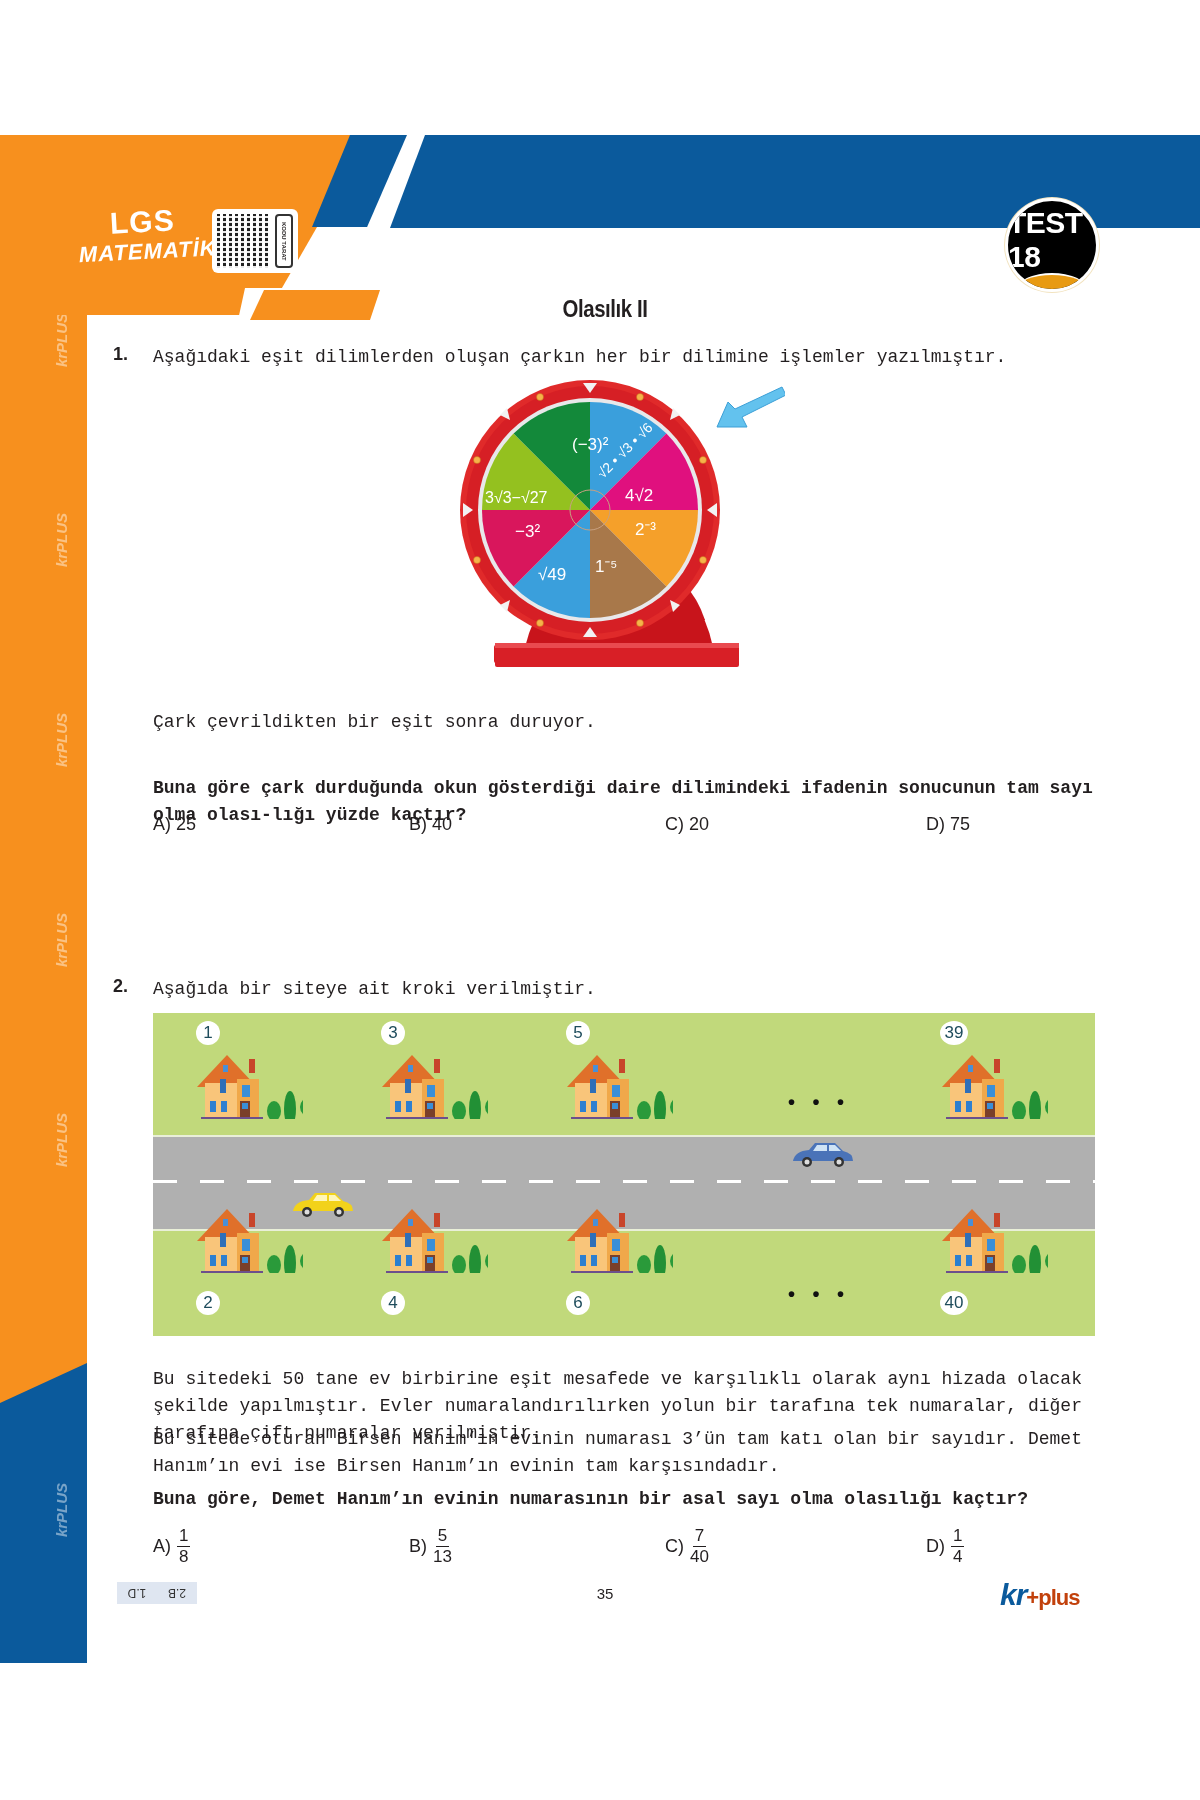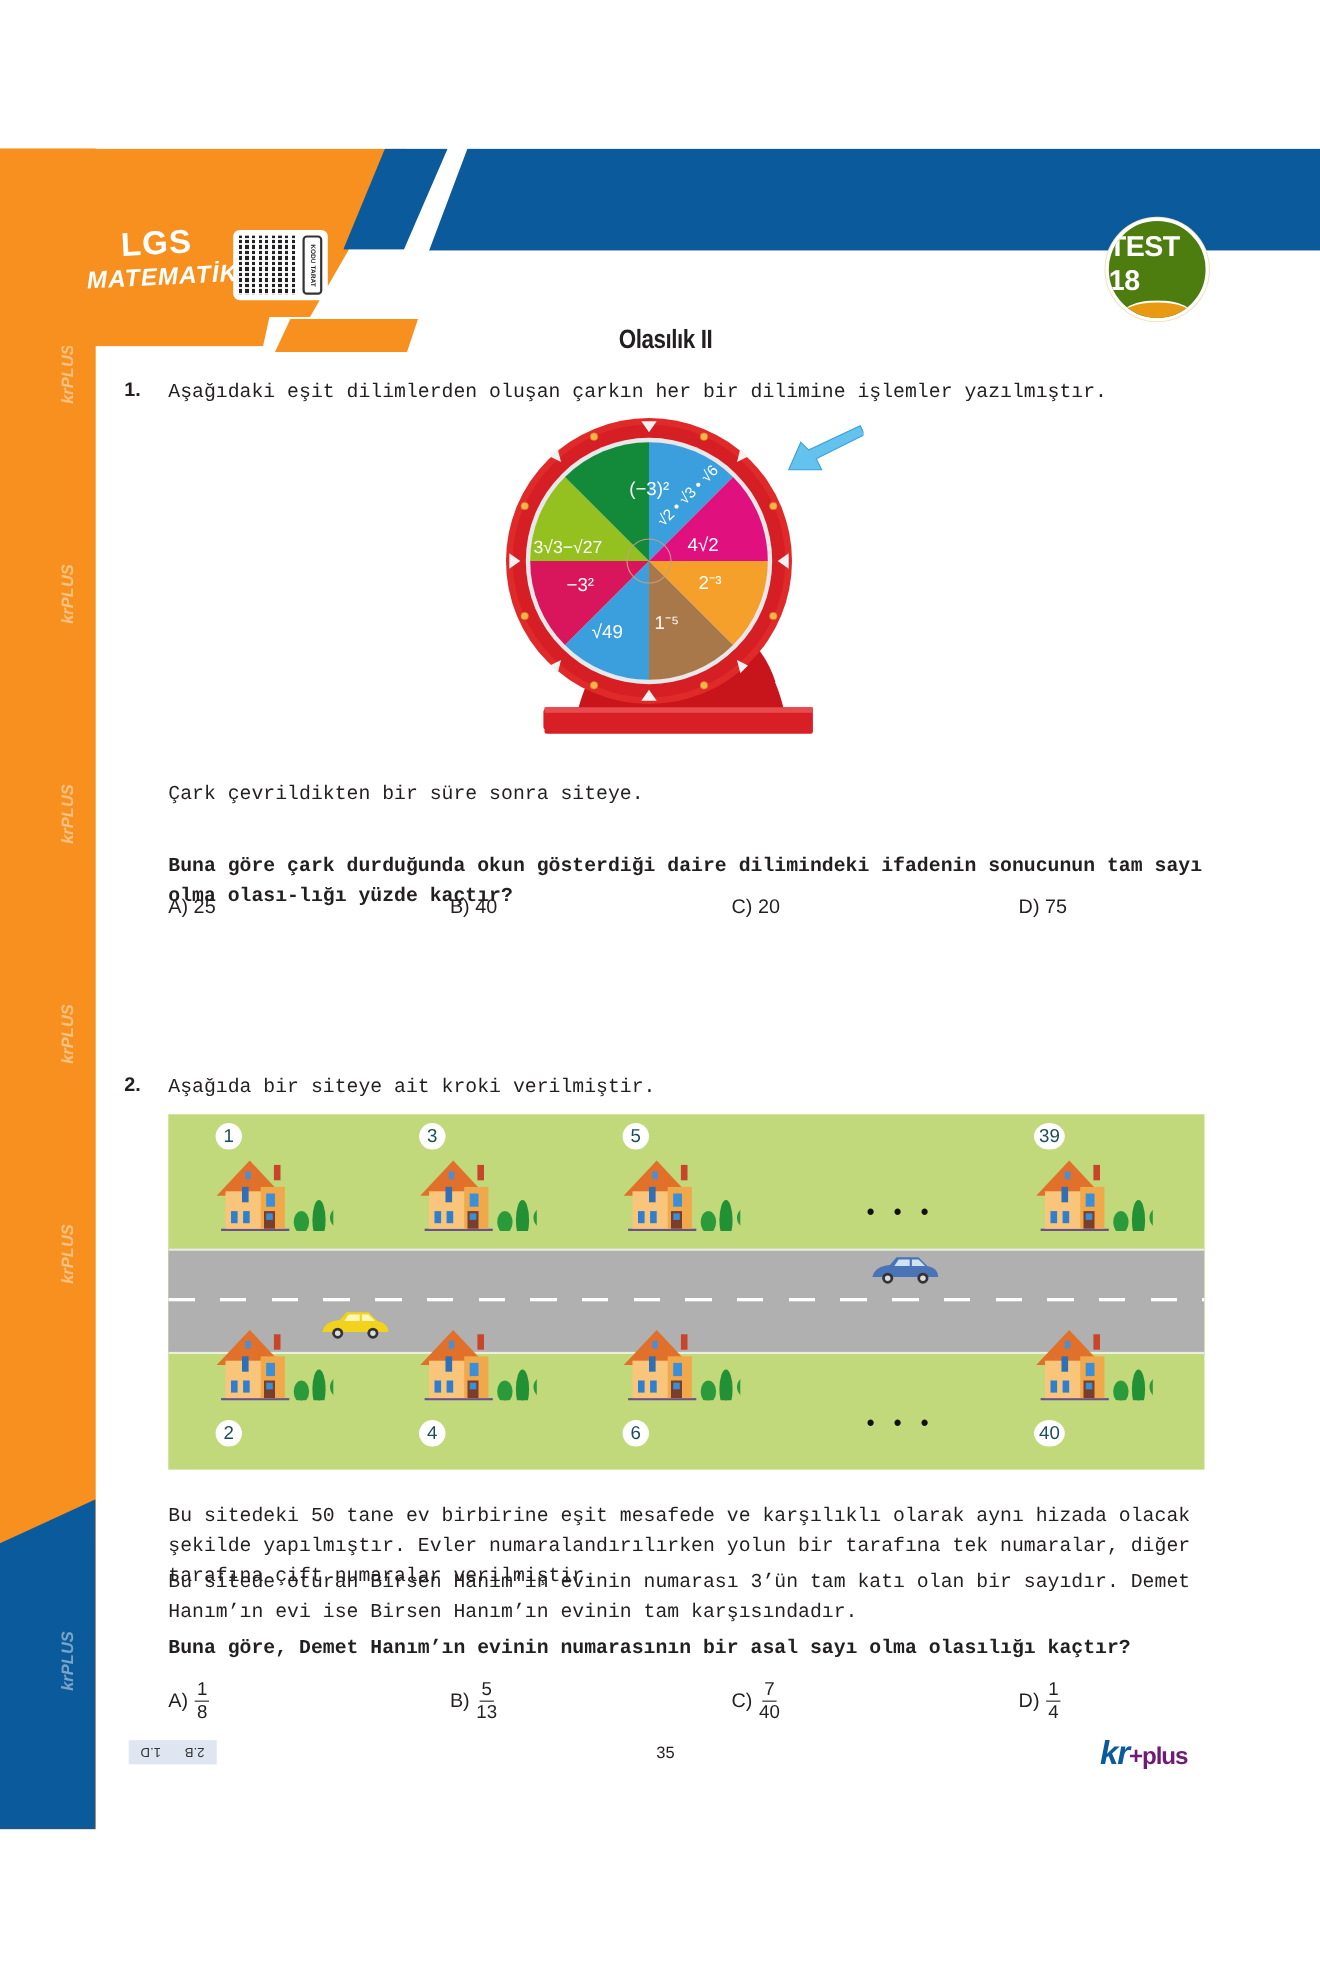--- a/index.html
+++ b/index.html
@@ -36,22 +36,22 @@
   #qr .code { width:52px; height:54px;
         background:
           repeating-linear-gradient(90deg, #222 0 3px, #fff 3px 6px),
           #fff;
         position:relative; border:2px solid #fff; }
   #qr .code::after { content:""; position:absolute; inset:0;
         background: repeating-linear-gradient(0deg, rgba(255,255,255,0.9) 0 2px, transparent 2px 5px); }
   #qr .tag { width:18px; height:54px; border:2px solid #333; border-radius:4px; font-size:6px; font-weight:bold;
         writing-mode:vertical-rl; display:flex; align-items:center; justify-content:center; box-sizing:border-box; }
 
-  #test-badge { left:1005px; top:198px; width:88px; height:88px; border-radius:50%; background:#4d7c0f;
-        border:3px solid #fff; box-shadow:0 0 0 1px #f2e3bf; color:#fff; font-weight:bold; font-size:26px;
+  #test-badge { left:1005px; top:198px; width:88px; height:88px; border-radius:50%; background:#000000;
+        border:3px solid #fff; box-shadow:0 0 0 1px #f2e3bf; color:#fff; font-weight:bold; font-size:30px;
         display:flex; align-items:center; justify-content:center; letter-spacing:-0.5px; overflow:hidden; }
   #test-badge::after { content:""; position:absolute; left:10px; right:10px; bottom:-14px; height:28px; border-radius:50%;
         background:#e89a12; border-top:2px solid #fff; }
   #test-badge span { position:relative; z-index:1; margin-top:-10px; }
 
   #page-title { left:520px; top:295px; width:170px; text-align:center; font-size:24px; font-weight:bold; letter-spacing:-0.5px; transform:scaleX(0.85); }
 
   .qnum { font-weight:bold; font-size:18px; }
   .q-text { font-size:18px; line-height:27px;font-family:Liberation Mono, monospace; }
   .bold { font-weight:bold; }
@@ -86,21 +86,21 @@
   #q2-opts { left:153px; top:1526px; width:950px; }
   .fopt { position:absolute; display:flex; align-items:center; font-size:18px; gap:6px; }
   .frac { display:inline-flex; flex-direction:column; align-items:center; font-size:17px; line-height:20px; }
   .frac .num { padding:0 2px; border-bottom:1.5px solid #231f20; }
 
   #answer-key { left:117px; top:1582px; width:82px; height:22px; background:#dfe6f1; display:flex; font-size:12px; color:#333; }
   #answer-key span { flex:1; display:flex; align-items:center; justify-content:center; transform:rotate(180deg); }
   #answer-key span + span { border-left:2px solid #fff; }
   #page-number { left:590px; top:1585px; width:30px; text-align:center; font-size:15px; }
   #footer-logo { left:1000px; top:1578px; width:100px; height:40px; font-size:30px; font-weight:bold; color:#0b5a9c; font-style:italic; letter-spacing:-1px; }
-  #footer-logo .plus { color:#701a75; font-size:22px; font-style:normal; }
+  #footer-logo .plus { color:#c2410c; font-size:22px; font-style:normal; }
 </style>
 </head>
 <body>
 
 <div id="left-band" class="abs">
   <div id="left-band-blue" class="abs"></div>
   <div class="wm" style="top:175px">krPLUS</div>
   <div class="wm" style="top:375px">krPLUS</div>
   <div class="wm" style="top:575px">krPLUS</div>
   <div class="wm" style="top:775px">krPLUS</div>
@@ -191,21 +191,21 @@
       <text x="60" y="162">−3²</text>
       <text x="30" y="128" font-size="16">3√3−√27</text>
     </g>
 
     <g>
       <polygon points="280,34 327,12 331,20 287,42 292,52 262,52 273,27" fill="#63c2ee" stroke="#3c9fd6" stroke-width="1"></polygon>
     </g>
   </svg>
 </div>
 
-<div id="q1-after" class="abs q-text">Çark çevrildikten bir süre sonra siteye.</div>
+<div id="q1-after" class="abs q-text">Çark çevrildikten bir eşit sonra duruyor.</div>
 <div id="q1-bold" class="abs q-text bold">Buna göre çark durduğunda okun gösterdiği daire dilimindeki ifadenin sonucunun tam sayı olma olası-lığı yüzde kaçtır?</div>
 
 <div id="q1-opts" class="opts">
   <div class="opt" style="left:0">
     <span>A)</span>
     <span>25</span>
   </div>
   <div class="opt" style="left:256px">
     <span>B)</span>
     <span>40</span>

